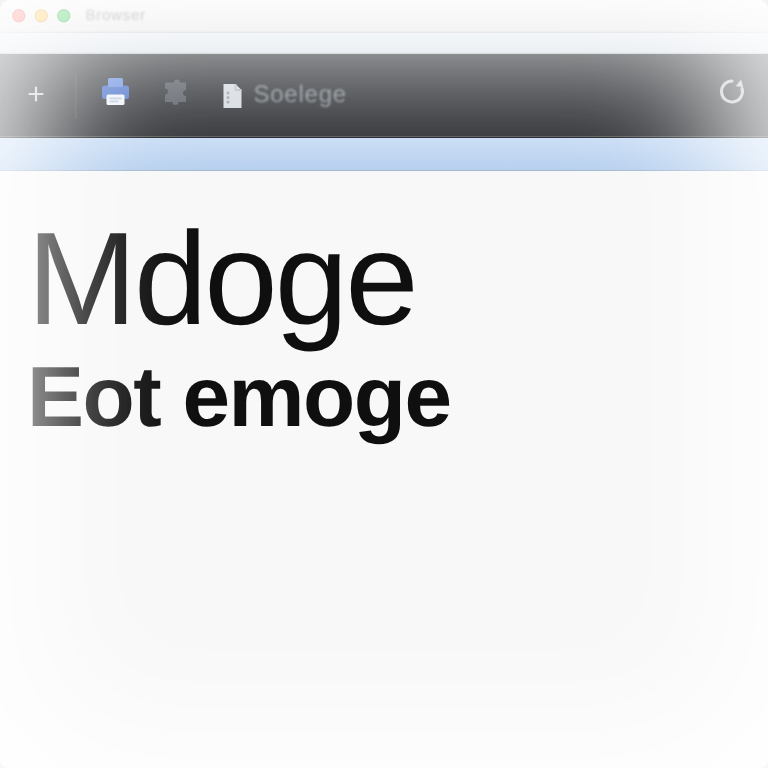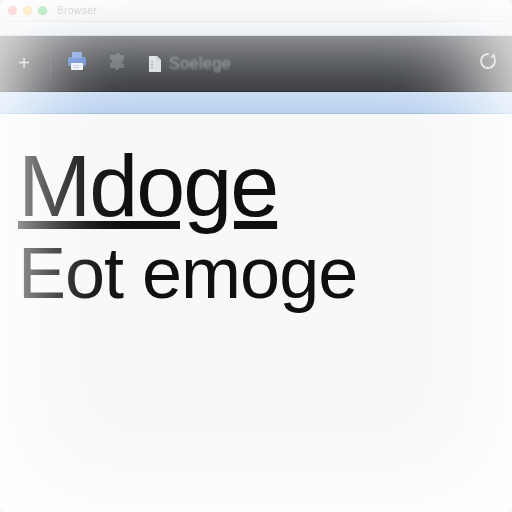--- a/index.html
+++ b/index.html
@@ -93,25 +93,24 @@
   }
   .content {
     padding: 28px 10px 10px 18px;
     color: #0f0f0f;
   }
   .content .line1 {
     font-size: 88px;
     font-weight: 400;
     letter-spacing: -2px;
     line-height: 1.0;
-    text-decoration: underline;
   }
   .content .line2 {
-    font-size: 72px;
-    font-weight: 400;
+    font-size: 57px;
+    font-weight: 700;
     letter-spacing: -1px;
     line-height: 1.05;
     margin-top: 6px;
   }
   .vignette {
     position: absolute;
     inset: 0;
     pointer-events: none;
     box-shadow: inset 0 0 90px 30px rgba(255,255,255,0.9);
     border-radius: 6px;

